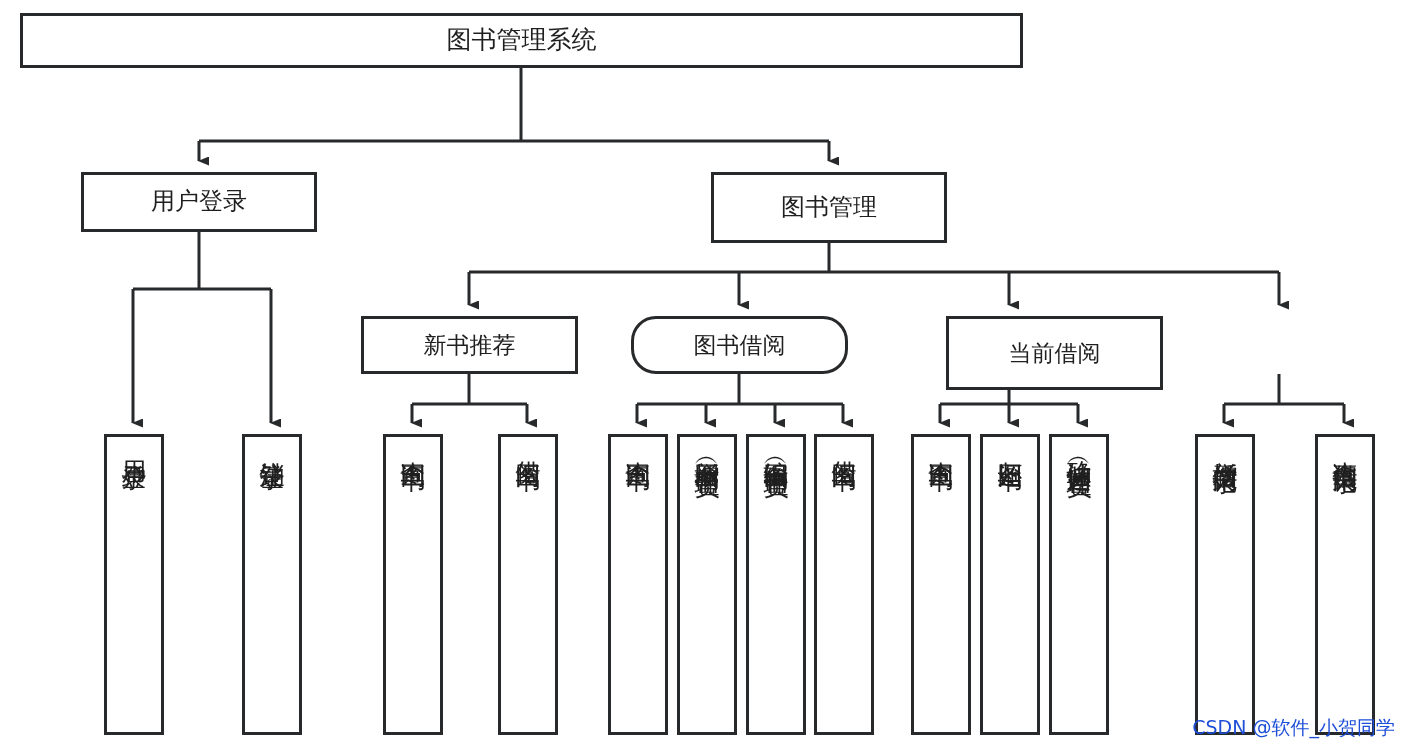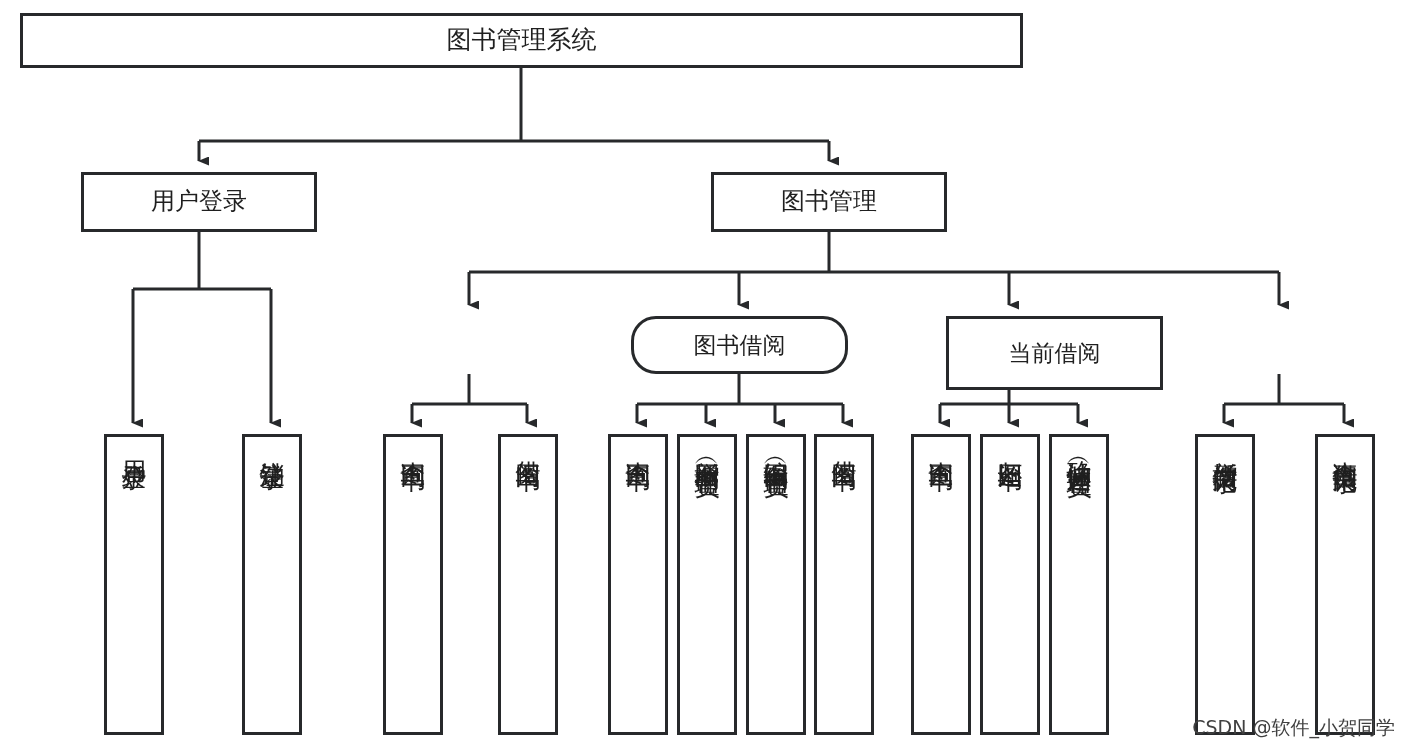--- a/index.html
+++ b/index.html
@@ -61,21 +61,21 @@
     letter-spacing: 2px;
     line-height: 1;
     white-space: nowrap;
   }
   
   #watermark {
     position: absolute;
     right: 10px;
     bottom: 6px;
     font-size: 19px;
-    color: #404040;
+    color: #1d4ed8;
     font-family: "DejaVu Sans", "Liberation Sans", sans-serif;
     white-space: nowrap;
     pointer-events: none;
   }
 </style>
 </head>
 <body>
 
 <div id="diagram-root">
 
@@ -130,24 +130,27 @@
   </svg>
 
   <div class="node level-root" style="left:20px; top:13px; width:1003px; height:55px;">
     <span class="node-label">图书管理系统</span>
   </div>
 
   <div class="node level-2" style="left:81px; top:172px; width:236px; height:60px;">
     <span class="node-label">用户登录</span>
   </div>
 
-  <div class="node level-2" style="left:711px; top:172px; width:236px; height:60px;">
+  <div class="node level-2" style="left:711px; top:172px; width:236px; height:71px;">
     <span class="node-label">图书管理</span>
   </div>
 
+  <div class="node level-3" style="left:361px; top:316px; width:217px; height:58px;">
+    <span class="node-label">新书推荐</span>
+  </div>
 
   <div class="node level-3" style="left:631px; top:316px; width:217px; height:58px;border-radius:25px;">
     <span class="node-label">图书借阅</span>
   </div>
 
   <div class="node level-3" style="left:901px; top:316px; width:217px; height:74px;margin-left:45px;">
     <span class="node-label">当前借阅</span>
   </div>
 
 

